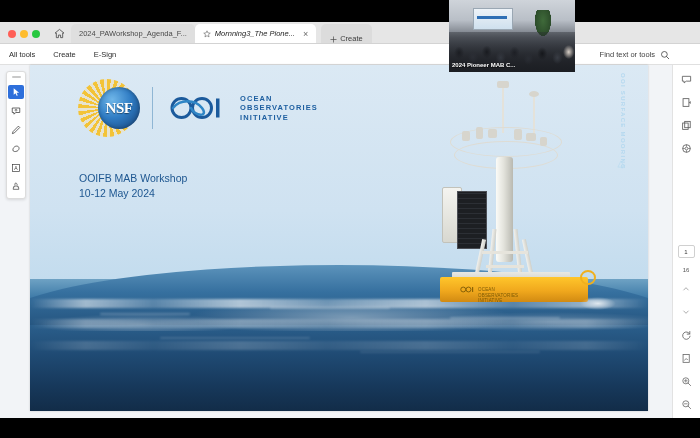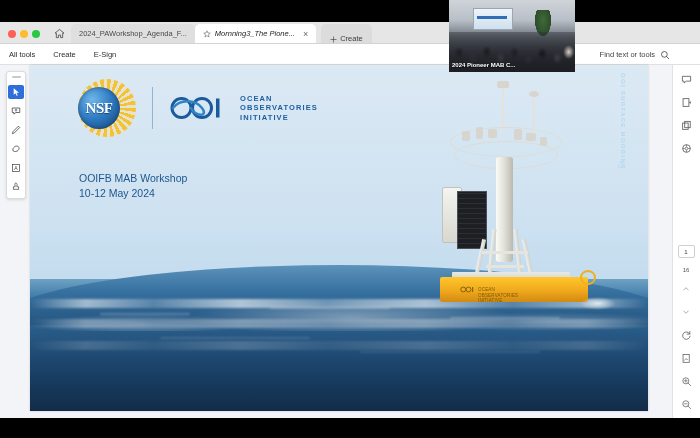--- a/index.html
+++ b/index.html
@@ -180,21 +180,21 @@
         #f3c337 120deg 128deg, #e7e3cf 128deg 135deg, #f3c337 135deg 143deg, #e7e3cf 143deg 150deg,
         #f3c337 150deg 158deg, #e7e3cf 158deg 165deg, #f3c337 165deg 173deg, #e7e3cf 173deg 180deg,
         #f3c337 180deg 188deg, #e7e3cf 188deg 195deg, #f3c337 195deg 203deg, #e7e3cf 203deg 210deg,
         #f3c337 210deg 218deg, #e7e3cf 218deg 225deg, #f3c337 225deg 233deg, #e7e3cf 233deg 240deg,
         #f3c337 240deg 248deg, #e7e3cf 248deg 255deg, #f3c337 255deg 263deg, #e7e3cf 263deg 270deg,
         #f3c337 270deg 278deg, #e7e3cf 278deg 285deg, #f3c337 285deg 293deg, #e7e3cf 293deg 300deg,
         #f3c337 300deg 308deg, #e7e3cf 308deg 315deg, #f3c337 315deg 323deg, #e7e3cf 323deg 330deg,
         #f3c337 330deg 338deg, #e7e3cf 338deg 345deg, #f3c337 345deg 353deg, #e7e3cf 353deg 360deg);
   }
   .nsf-globe {
-    position: absolute; left: 0; top: 8px; width: 42px; height: 42px; border-radius: 50%;
+    position: absolute; left: 20px; top: 8px; width: 42px; height: 42px; border-radius: 50%;
     background: radial-gradient(circle at 34% 30%, #6fb6e8 0%, #2f7cc4 46%, #1b4d86 88%);
     box-shadow: inset 0 0 4px rgba(0,0,0,.35);
     display: flex; align-items: center; justify-content: center;
   }
   .nsf-text {
     font-family: "Liberation Serif", serif; font-weight: bold;
     font-size: 15px; color: #ffffff; letter-spacing: -.5px;
     text-shadow: 0 1px 1px rgba(0,0,0,.45);
   }
   .logo-divider { width: 1px; height: 42px; background: #8fb6d4; margin: 0 16px; }

